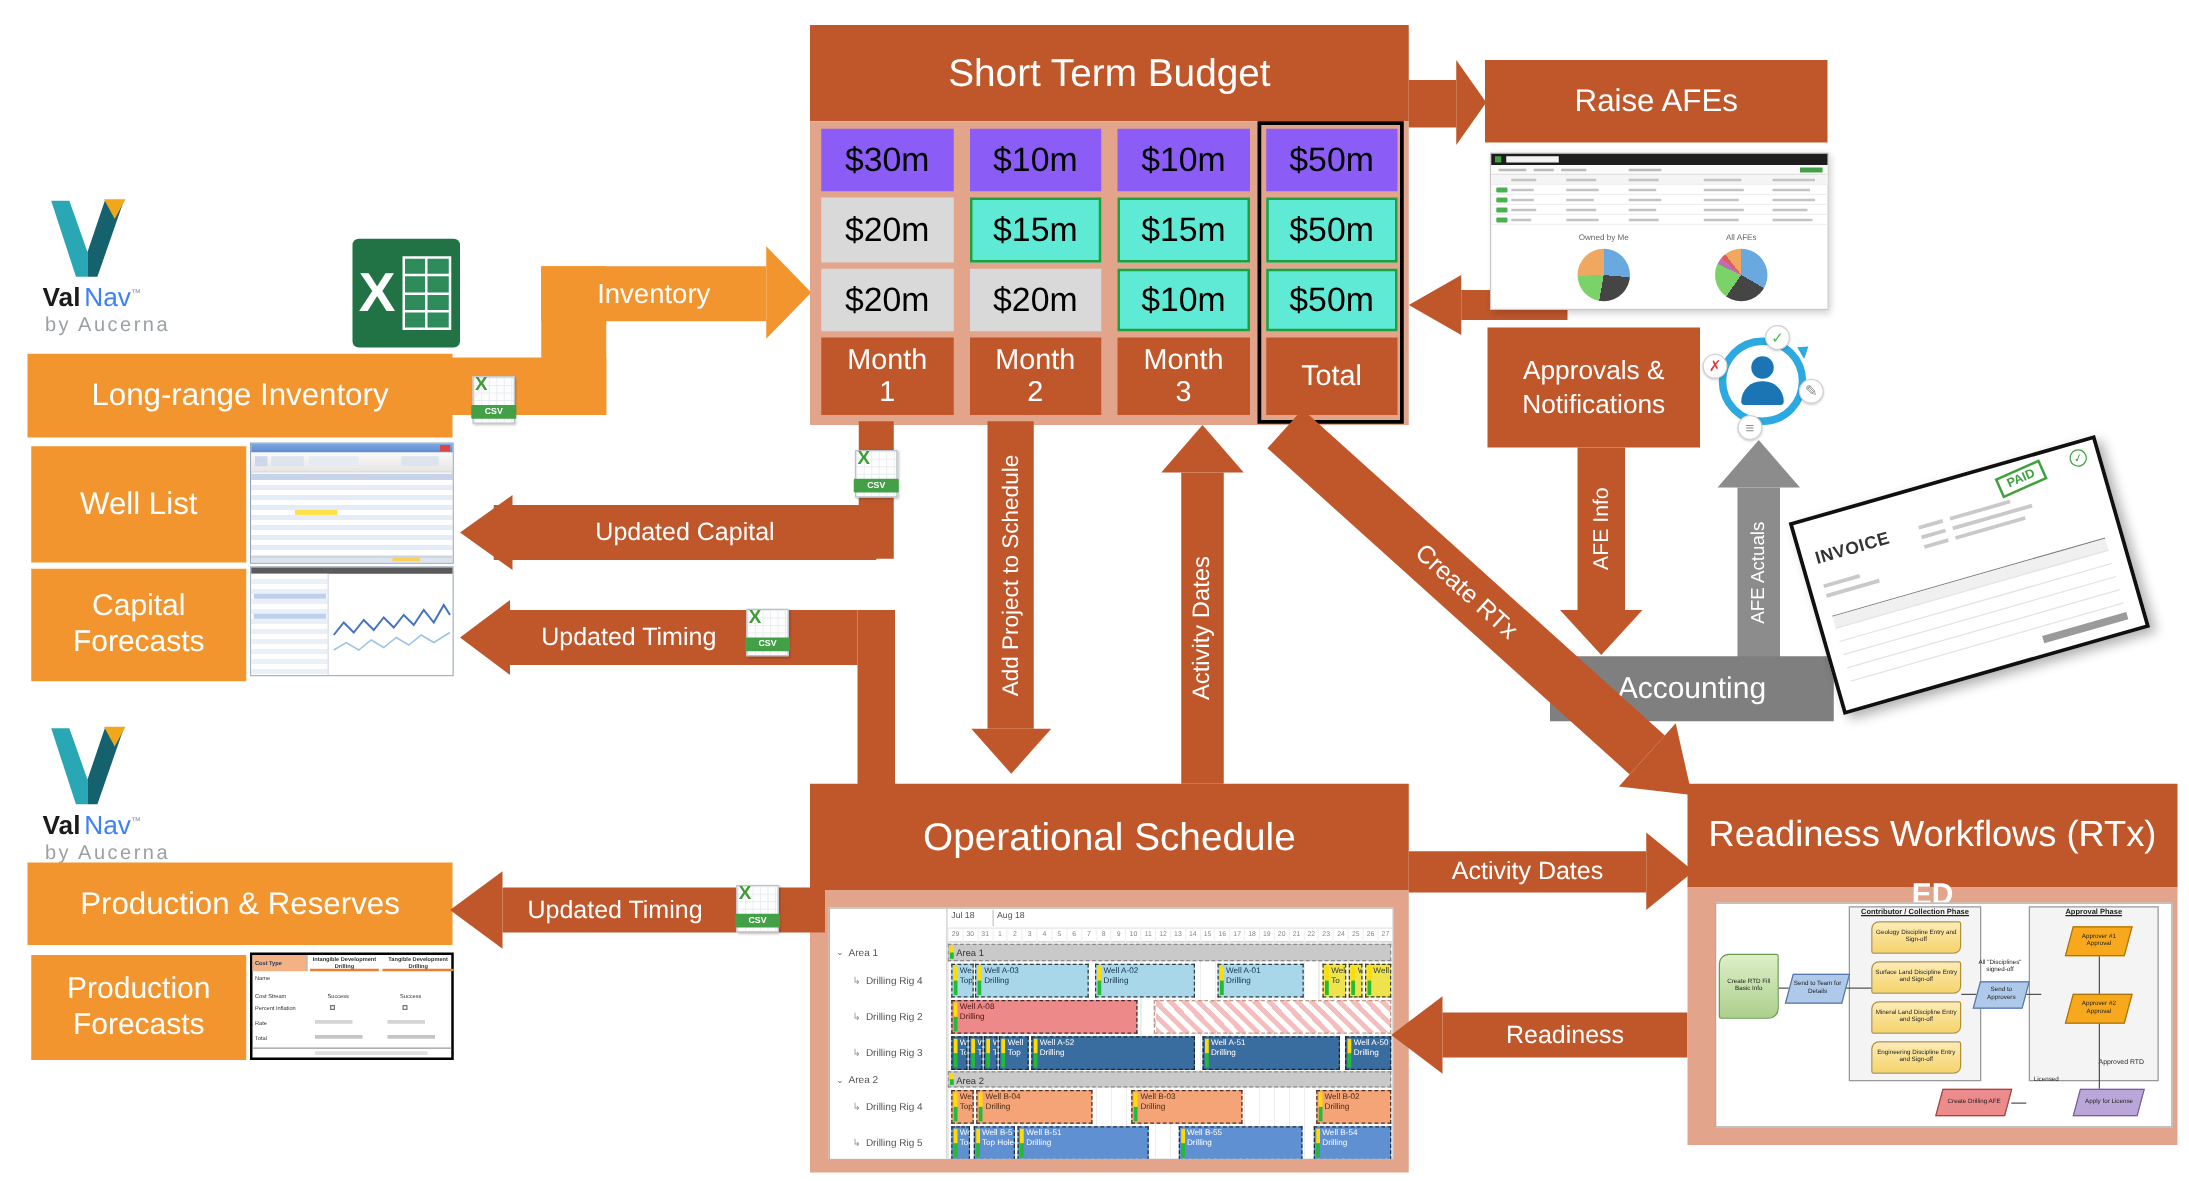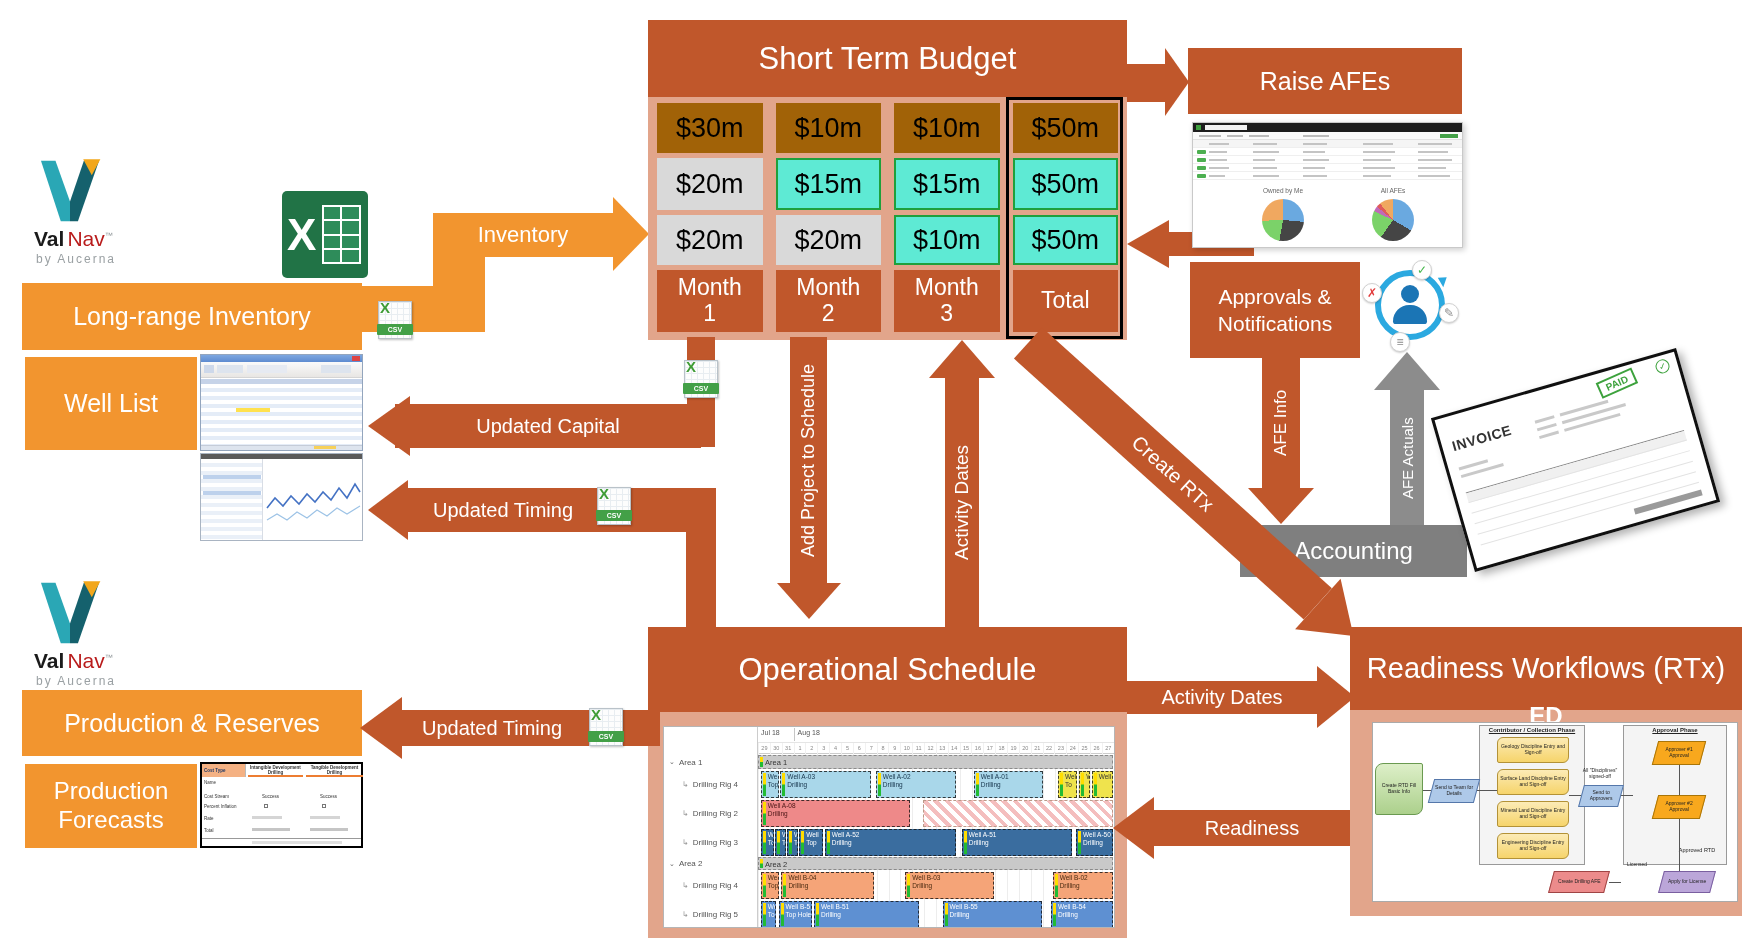--- a/index.html
+++ b/index.html
@@ -14,39 +14,39 @@
   .shaft{background:#C0572B;position:absolute;}
   .shaft-bright{background:#F2952F;position:absolute;}
   .shaft-gray{background:#8C8C8C;position:absolute;}
   .alabel{color:#fff;display:flex;align-items:center;justify-content:center;}
   .vlabel{writing-mode:vertical-rl;transform:rotate(180deg);color:#fff;display:flex;align-items:center;justify-content:center;}
 
   
   .valnav .vmark{width:72px;height:66px;margin-left:12px;display:block;}
   .valnav .brandline{margin:4px 0 0 12px;font-size:21px;line-height:1;}
   .valnav .b-bold{font-weight:bold;color:#1b1b1b;}
-  .valnav .b-light{color:#b91c1c;margin-left:3px;}
+  .valnav .b-light{color:#3b82f6;margin-left:3px;}
   .valnav .b-tm{font-size:8px;color:#8f9598;vertical-align:super;}
-  .valnav .byline{margin:3px 0 0 14px;font-size:12px;letter-spacing:2px;color:#9aa0a3;}
+  .valnav .byline{margin:3px 0 0 14px;font-size:16px;letter-spacing:2px;color:#9aa0a3;}
 
   
   #excel-icon{left:282px;top:191px;width:86px;height:87px;background:#217346;border-radius:5px;display:flex;}
   #excel-icon .xl{width:46%;display:flex;align-items:center;justify-content:center;color:#fff;font-size:44px;font-weight:bold;}
   #excel-icon .grid{width:46%;margin:14px 6px 14px 0;display:grid;grid-template-columns:1fr 1fr;grid-template-rows:repeat(4,1fr);gap:2px;background:#fff;padding:2px;}
   #excel-icon .grid i{background:#2E8C5A;}
   .csv{position:absolute;width:34px;height:38px;background:#fdfdfd;border:1px solid #b9c2c9;box-shadow:1px 1px 2px rgba(0,0,0,.25);
        background-image:linear-gradient(#e8edf1 1px,transparent 1px),linear-gradient(90deg,#e8edf1 1px,transparent 1px);background-size:6px 6px;}
   .csv .x{position:absolute;left:1px;top:-3px;color:#3F9C35;font-weight:bold;font-size:15px;}
   .csv .tag{position:absolute;left:-2px;right:-2px;bottom:3px;height:11px;background:#43A047;color:#fff;font-size:7px;font-weight:bold;text-align:center;line-height:11px;border-radius:1px;}
 
   
   #budget-grid{left:648px;top:97px;width:479px;height:243px;background:#E2A58B;display:grid;
     grid-template-columns:repeat(4,1fr);grid-template-rows:50px 52px 50px 62px;gap:5px 13px;padding:6px 9px 8px 9px;}
   .bcell{display:flex;align-items:center;justify-content:center;font-size:27px;color:#000;}
-  .c-dark{background:#a16207;}
+  .c-dark{background:#8b5cf6;}
   .c-light{background:#D9D9D9;}
   .c-green{background:#5eead4;border:2.5px solid #1FA03C;}
   .c-month{background:#C0572B;color:#fff;font-size:23px;line-height:1.12;flex-direction:column;}
   #total-outline{left:1006px;top:97px;width:117px;height:242px;border:3px solid #000;pointer-events:none;}
 
   
   .tri{position:absolute;width:0;height:0;}
 
   
   #afe-shot{left:1192px;top:122px;width:271px;height:126px;background:#fff;border:1px solid #c9c9c9;box-shadow:2px 2px 6px rgba(0,0,0,.2);}
@@ -181,20 +181,23 @@
     <div class="abs" style="left:16px;top:10px;width:26px;height:8px;background:#dde4ee;"></div>
     <div class="abs" style="left:46px;top:10px;width:40px;height:8px;background:#e6eaf2;"></div>
     <div class="abs" style="left:120px;top:10px;width:30px;height:8px;background:#dde4ee;"></div>
     <div class="abs" style="left:0;top:24px;right:0;height:5px;background:#C6D3E8;"></div>
     <div class="abs" style="left:0;top:29px;right:0;bottom:5px;background:repeating-linear-gradient(180deg,#fff 0 4px,#E4ECF7 4px 8px),repeating-linear-gradient(90deg,rgba(170,185,205,.5) 0 1px,transparent 1px 13px);"></div>
     <div class="abs" style="left:35px;top:53px;width:34px;height:4px;background:#FFE14D;"></div>
     <div class="abs" style="left:0;bottom:0;right:0;height:5px;background:#DDE4EE;border-top:1px solid #c5ccd8;"></div>
     <div class="abs" style="right:26px;bottom:1px;width:22px;height:3px;background:#F7D159;"></div>
   </div>
 
+  <div class="abs box-bright" style="left:25px;top:455px;width:172px;height:90px;font-size:24px;line-height:1.2;">
+      <span style="width:120px;">Capital Forecasts</span>
+    </div>
 
   <div class="abs" style="left:200px;top:453px;width:163px;height:88px;border:1px solid #a9b4c2;background:#fff;">
     <div class="abs" style="left:0;top:0;right:0;height:5px;background:#5a5a5a;"></div>
     <div class="abs" style="left:0;top:5px;width:62px;bottom:0;background:repeating-linear-gradient(180deg,#fff 0 4px,#EAF0F8 4px 8px);border-right:1px solid #d8dde5;"></div>
     <div class="abs" style="left:2px;top:21px;width:58px;height:4px;background:#BDD1EC;"></div>
     <div class="abs" style="left:2px;top:37px;width:58px;height:4px;background:#BDD1EC;"></div>
     <svg class="abs" style="left:64px;top:8px;" width="96" height="76" viewBox="0 0 96 76">
       <polyline points="2,46 10,36 18,44 26,34 34,42 42,32 50,40 58,30 66,38 74,26 82,36 90,22 95,30" fill="none" stroke="#4472C4" stroke-width="1.6"></polyline>
       <polyline points="2,58 12,52 22,58 32,50 42,56 52,48 62,54 72,46 82,52 95,44" fill="none" stroke="#9DC3E6" stroke-width="1.2"></polyline>
     </svg>

